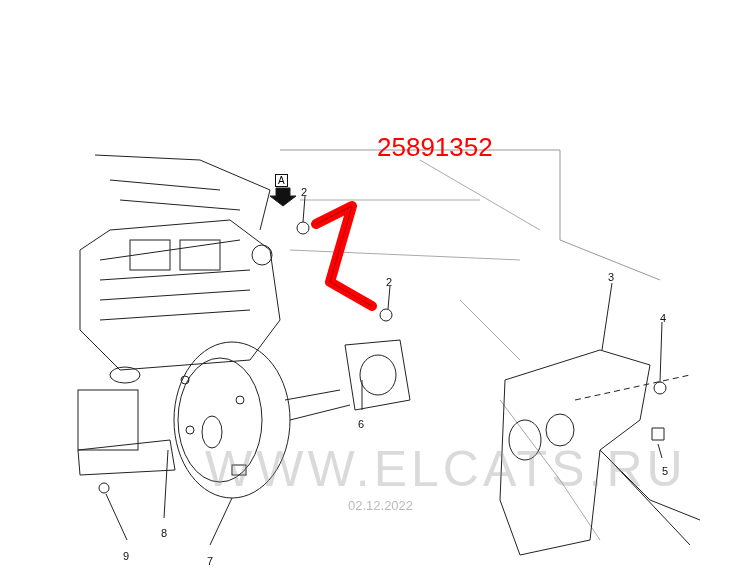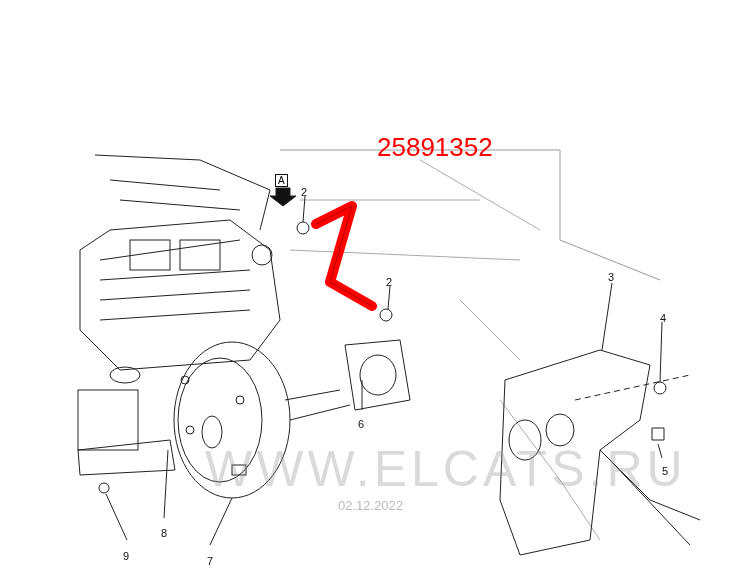--- a/index.html
+++ b/index.html
@@ -1,21 +1,21 @@
 <!DOCTYPE html>
 <html><head>
 <meta charset="utf-8">
 <style>
   html,body{margin:0;padding:0;background:#ffffff;}
   body{width:743px;height:578px;position:relative;overflow:hidden;font-family:"Liberation Sans",sans-serif;}
   #stage{position:absolute;left:0;top:0;width:743px;height:578px;}
   .part-number{position:absolute;left:377px;top:132px;color:#ff0000;font-size:26px;letter-spacing:0px;}
   .callout{position:absolute;font-size:11px;color:#111;}
   .watermark{position:absolute;left:205px;top:440px;font-size:50px;color:rgba(150,150,150,0.35);letter-spacing:4px;}
-  .wm-date{position:absolute;left:338px;top:498px;font-size:13px;color:rgba(140,140,140,0.6);}
+  .wm-date{position:absolute;left:348px;top:498px;font-size:13px;color:rgba(140,140,140,0.6);}
   .view-label{position:absolute;left:275px;top:174px;font-size:10px;border:1px solid #111;padding:0 2px;line-height:11px;}
 </style>
 </head>
 <body>
 
 <div id="stage">
   <svg width="743" height="578" viewBox="0 0 743 578">
     <g fill="none" stroke="#222" stroke-width="1">
 
       <path d="M280 150 L560 150 L560 240 L660 280" stroke="#999"></path>

